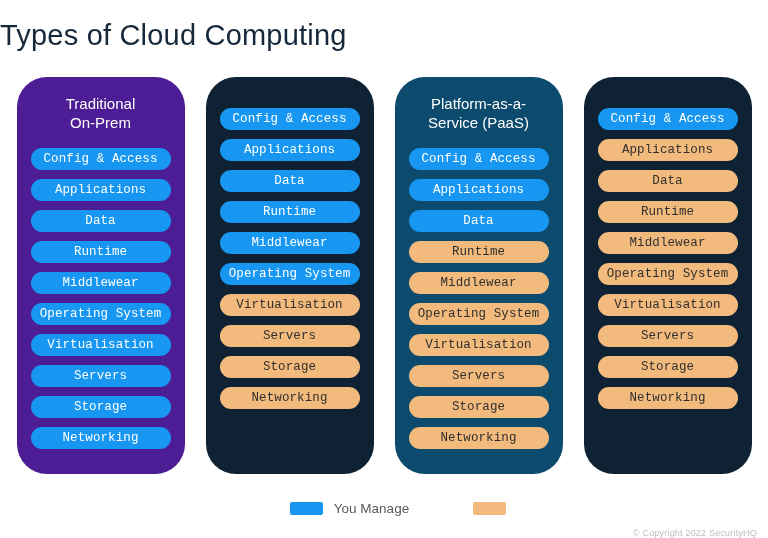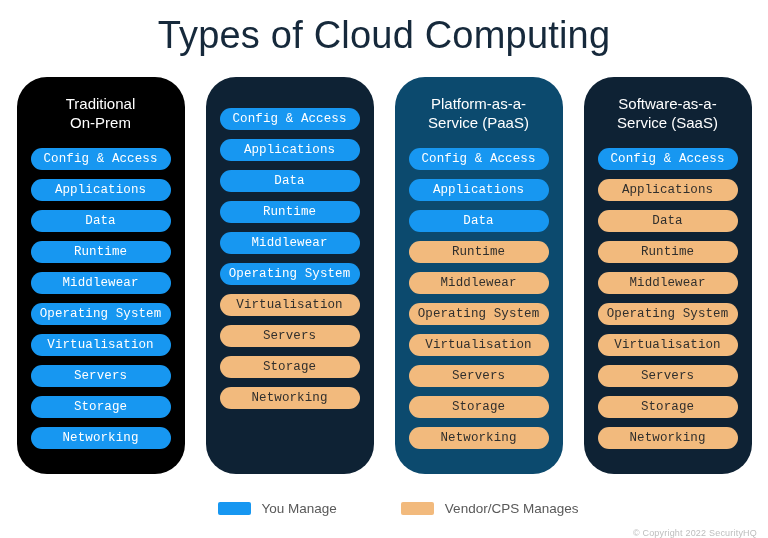--- a/index.html
+++ b/index.html
@@ -4,23 +4,22 @@
 <style>
   html,body { margin:0; padding:0; }
   body {
     width:768px; height:538px;
     background:#ffffff;
     font-family:"Liberation Sans", sans-serif;
     position:relative;
     overflow:hidden;
   }
   .page-title {
-    text-align:center;
     padding-top:17px;
-    font-size:38px;
+    font-size:29px;
     line-height:36px;
     font-weight:500;
     color:#16293B;
     letter-spacing:0.2px;
   }
   .columns {
     display:flex;
     justify-content:center;
     gap:21px;
     margin-top:24px;
@@ -84,21 +83,21 @@
     color:#BDBDBD;
     letter-spacing:0.2px;
   }
 </style>
 </head>
 <body>
 
 <div class="page-title">Types of Cloud Computing</div>
 
 <div class="columns">
-    <div class="column" style="background: #000000;">
+    <div class="column" style="background: #4c1d95;">
       <div class="col-title">Traditional
 On-Prem</div>
       <div class="pills">
         <div class="pill" style="background: rgb(23, 151, 241); color: rgb(255, 255, 255);">Config &amp; Access</div>
         <div class="pill" style="background: rgb(23, 151, 241); color: rgb(255, 255, 255);">Applications</div>
         <div class="pill" style="background: rgb(23, 151, 241); color: rgb(255, 255, 255);">Data</div>
         <div class="pill" style="background: rgb(23, 151, 241); color: rgb(255, 255, 255);">Runtime</div>
         <div class="pill" style="background: rgb(23, 151, 241); color: rgb(255, 255, 255);">Middlewear</div>
         <div class="pill" style="background: rgb(23, 151, 241); color: rgb(255, 255, 255);">Operating System</div>
         <div class="pill" style="background: rgb(23, 151, 241); color: rgb(255, 255, 255);">Virtualisation</div>
@@ -131,22 +130,20 @@
         <div class="pill" style="background: rgb(242, 186, 125); color: rgb(48, 47, 45);">Runtime</div>
         <div class="pill" style="background: rgb(242, 186, 125); color: rgb(48, 47, 45);">Middlewear</div>
         <div class="pill" style="background: rgb(242, 186, 125); color: rgb(48, 47, 45);">Operating System</div>
         <div class="pill" style="background: rgb(242, 186, 125); color: rgb(48, 47, 45);">Virtualisation</div>
         <div class="pill" style="background: rgb(242, 186, 125); color: rgb(48, 47, 45);">Servers</div>
         <div class="pill" style="background: rgb(242, 186, 125); color: rgb(48, 47, 45);">Storage</div>
         <div class="pill" style="background: rgb(242, 186, 125); color: rgb(48, 47, 45);">Networking</div>
       </div>
     </div>
     <div class="column" style="background: rgb(14, 34, 52);">
-      <div class="col-title">Software-as-a-
-Service (SaaS)</div>
       <div class="pills">
         <div class="pill" style="background: rgb(23, 151, 241); color: rgb(255, 255, 255);">Config &amp; Access</div>
         <div class="pill" style="background: rgb(242, 186, 125); color: rgb(48, 47, 45);">Applications</div>
         <div class="pill" style="background: rgb(242, 186, 125); color: rgb(48, 47, 45);">Data</div>
         <div class="pill" style="background: rgb(242, 186, 125); color: rgb(48, 47, 45);">Runtime</div>
         <div class="pill" style="background: rgb(242, 186, 125); color: rgb(48, 47, 45);">Middlewear</div>
         <div class="pill" style="background: rgb(242, 186, 125); color: rgb(48, 47, 45);">Operating System</div>
         <div class="pill" style="background: rgb(242, 186, 125); color: rgb(48, 47, 45);">Virtualisation</div>
         <div class="pill" style="background: rgb(242, 186, 125); color: rgb(48, 47, 45);">Servers</div>
         <div class="pill" style="background: rgb(242, 186, 125); color: rgb(48, 47, 45);">Storage</div>
@@ -155,17 +152,16 @@
     </div>
   </div>
 
 <div class="legend">
     <div class="legend-item">
       <span class="swatch" style="background: rgb(23, 151, 241);"></span>
       <span>You Manage</span>
     </div>
     <div class="legend-item">
       <span class="swatch" style="background: rgb(242, 186, 125);"></span>
-      <span>Vendor/CPS Manages</span>
     </div>
   </div>
 
 <div class="copyright">© Copyright 2022 SecurityHQ</div>
 
 </body></html>

